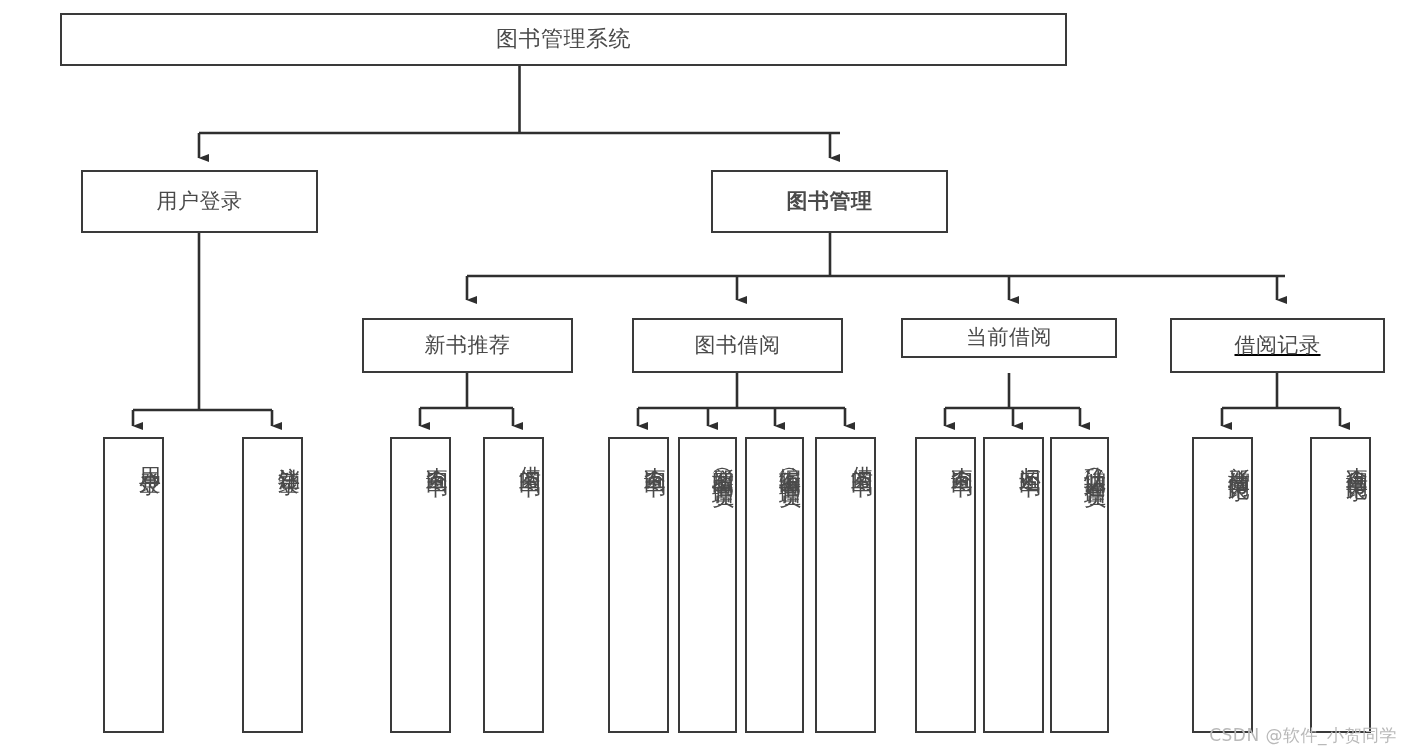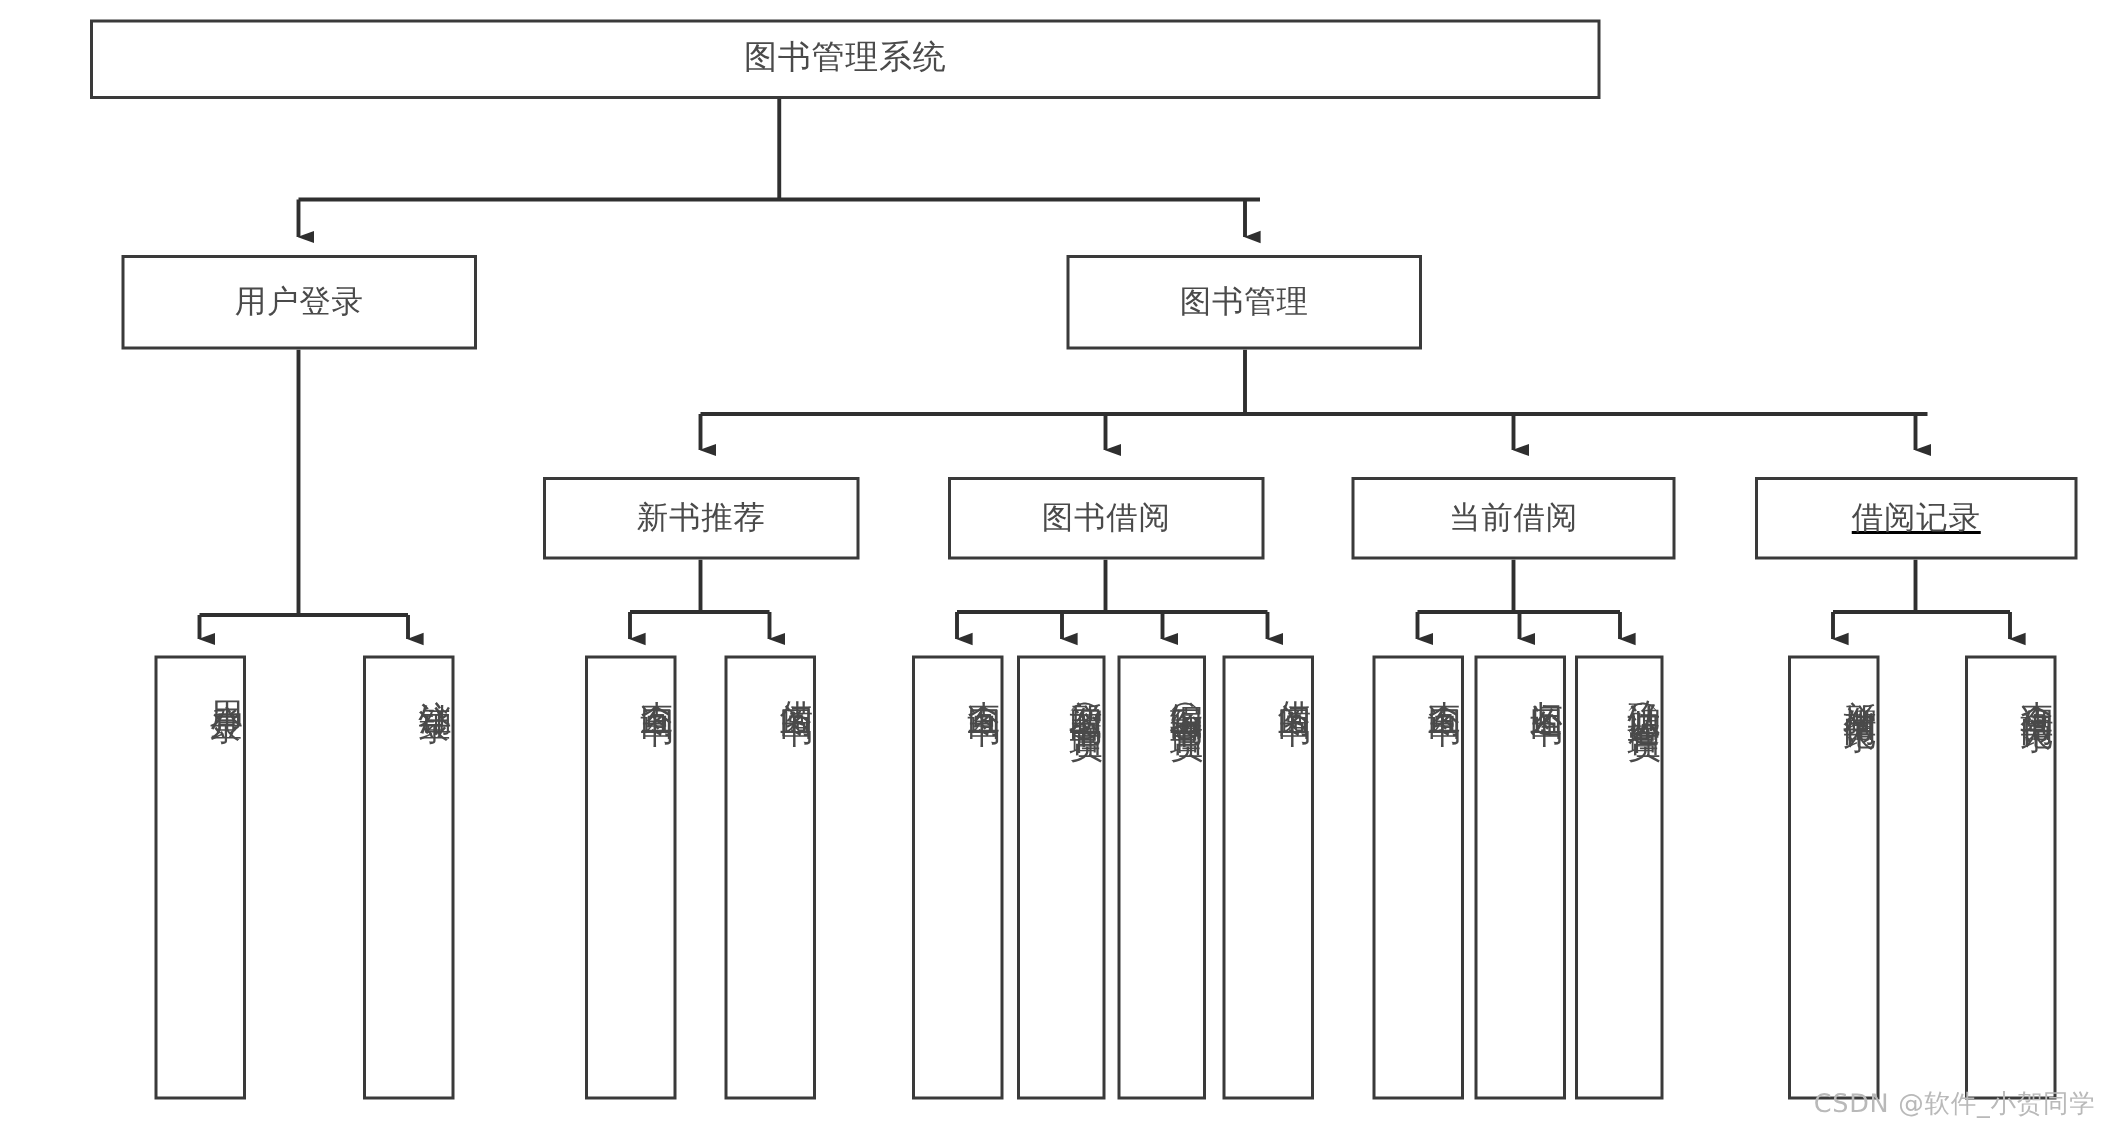--- a/index.html
+++ b/index.html
@@ -127,31 +127,31 @@
     </g>
   </svg>
 
   <div class="node root h" style="left:16px; top:13px; width:1007px; height:53px;margin-left:44px;">
     <span class="lbl">图书管理系统</span>
   </div>
 
   <div class="node h" style="left:81px; top:170px; width:237px; height:63px;">
     <span class="lbl">用户登录</span>
   </div>
-  <div class="node h" style="left:711px; top:170px; width:237px; height:63px;">
+  <div class="node h" style="left:711px; top:170px; width:237px; height:63px;font-weight:bold;">
     <span class="lbl">图书管理</span>
   </div>
 
   <div class="node h" style="left:362px; top:318px; width:211px; height:55px;">
     <span class="lbl">新书推荐</span>
   </div>
   <div class="node h" style="left:632px; top:318px; width:211px; height:55px;">
     <span class="lbl">图书借阅</span>
   </div>
-  <div class="node h" style="left:901px; top:318px; width:216px; height:55px;">
+  <div class="node h" style="left:901px; top:318px; width:216px; height:40px;">
     <span class="lbl">当前借阅</span>
   </div>
   <div class="node h" style="left:1170px; top:318px; width:215px; height:55px;text-decoration:underline;">
     <span class="lbl">借阅记录</span>
   </div>
 
   <div class="node v" style="left:103px; top:437px; width:61px; height:296px;">
     <span class="lbl">用户登录</span>
   </div>
   <div class="node v" style="left:242px; top:437px; width:61px; height:296px;">

